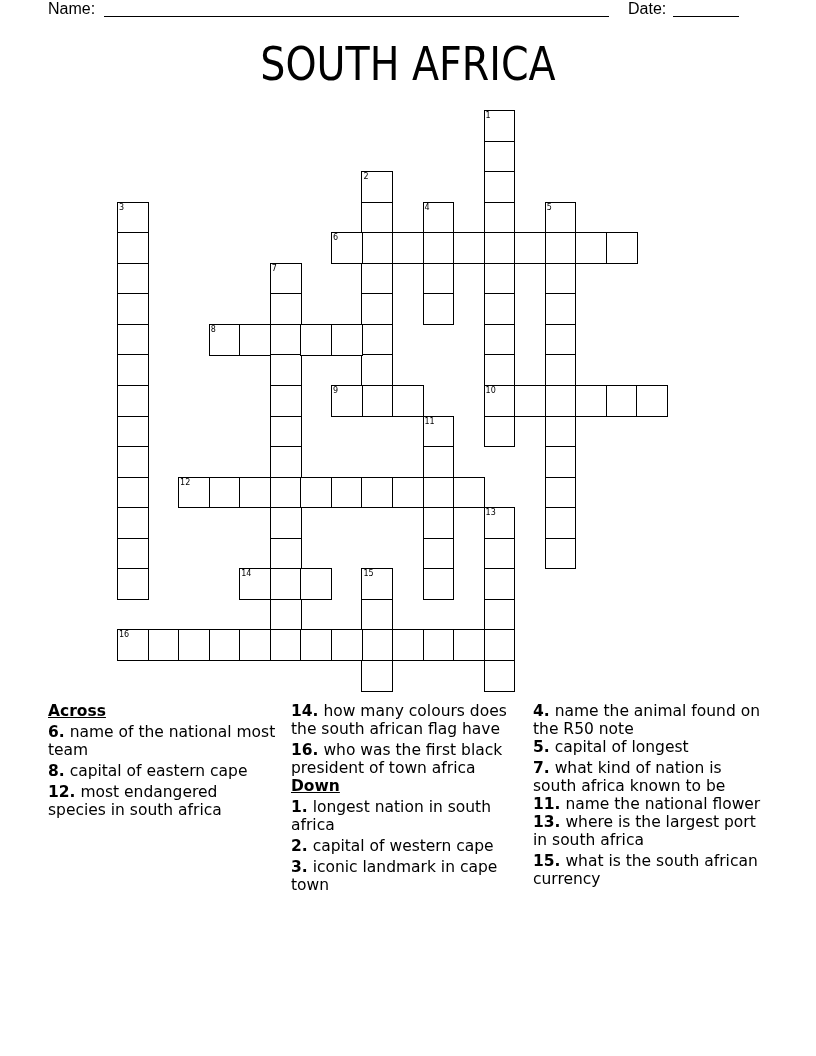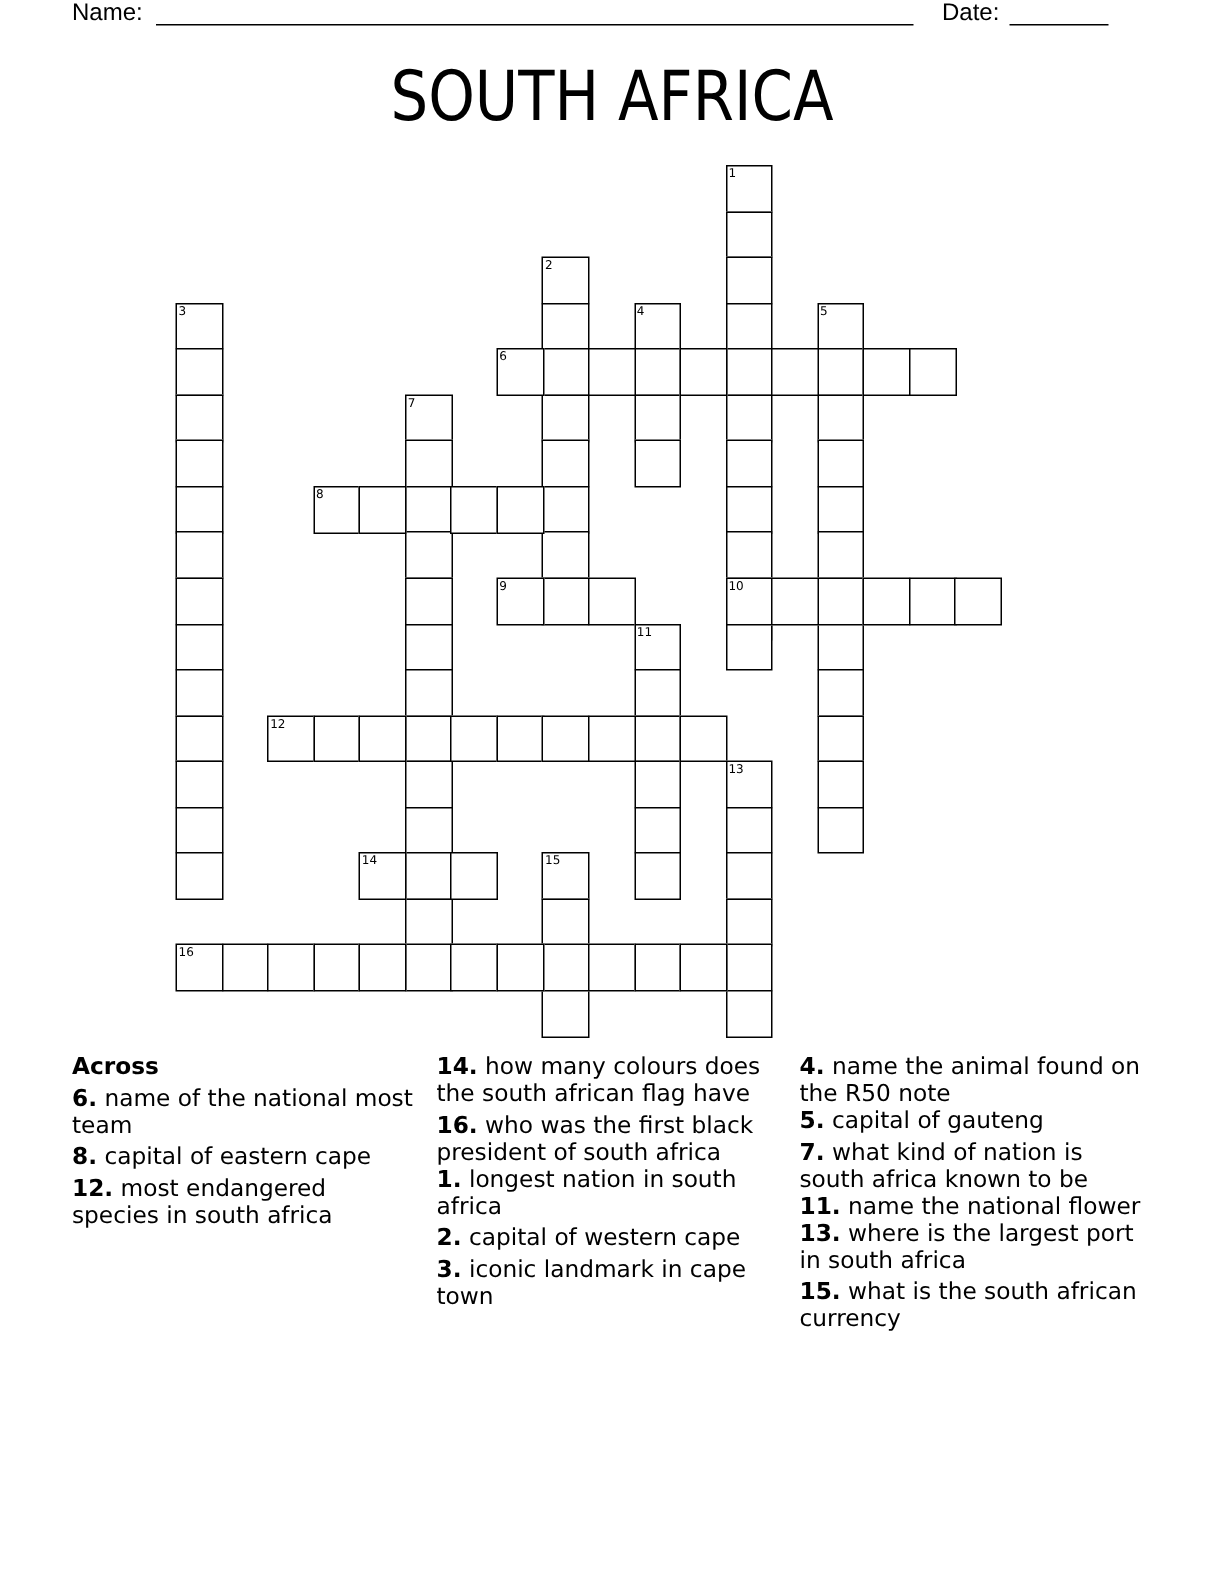--- a/index.html
+++ b/index.html
@@ -27,21 +27,21 @@
     font-family: "DejaVu Sans", sans-serif; font-size: 8px; line-height: 9px;
   }
   .clues {
     position: absolute; top: 702px;
     font-family: "DejaVu Sans", sans-serif; font-size: 15.5px; line-height: 18px;
   }
   .clue-col { position: absolute; top: 0; width: 232px; }
   .clue-col.c1 { left: 48px; }
   .clue-col.c2 { left: 291px; }
   .clue-col.c3 { left: 533px; }
-  .section-head { font-weight: bold; margin-bottom: 3px; }
+  .section-head { font-weight: bold; text-decoration: underline; margin-bottom: 3px; }
   .clue { margin-bottom: 3px; }
   .clue .n { font-weight: bold; }
 </style>
 </head>
 <body>
 
 <div class="header-line">
   <span class="name-label">Name:</span>
   <span class="name-blank"></span>
   <span class="date-label">Date:</span>
@@ -200,26 +200,27 @@
 
 <div class="clues">
   <div class="clue-col c1" id="col1">
     <div class="section-head">Across</div>
     <div class="clue"><span class="n">6.</span> <span>name of the national most team</span></div>
     <div class="clue"><span class="n">8.</span> <span>capital of eastern cape</span></div>
     <div class="clue"><span class="n">12.</span> <span>most endangered species in south africa</span></div>
   </div>
   <div class="clue-col c2">
     <div class="clue"><span class="n">14.</span> <span>how many colours does the south african flag have</span></div>
-    <div class="clue" style="margin-bottom:0"><span class="n">16.</span> <span>who was the first black president of south africa</span></div>
+    <div class="clue" style="margin-bottom:0"><span class="n">16.</span> <span>who was the first black president of town africa</span></div>
+    <div class="section-head">Down</div>
     <div class="clue"><span class="n">1.</span> <span>longest nation in south africa</span></div>
     <div class="clue"><span class="n">2.</span> <span>capital of western cape</span></div>
     <div class="clue"><span class="n">3.</span> <span>iconic landmark in cape town</span></div>
   </div>
   <div class="clue-col c3">
     <div class="clue" style="margin-bottom:0"><span class="n">4.</span> <span>name the animal found on the R50 note</span></div>
-    <div class="clue"><span class="n">5.</span> <span>capital of gauteng</span></div>
+    <div class="clue"><span class="n">5.</span> <span>capital of longest</span></div>
     <div class="clue" style="margin-bottom:0"><span class="n">7.</span> <span>what kind of nation is south africa known to be</span></div>
     <div class="clue" style="margin-bottom:0"><span class="n">11.</span> <span>name the national flower</span></div>
     <div class="clue"><span class="n">13.</span> <span>where is the largest port in south africa</span></div>
     <div class="clue"><span class="n">15.</span> <span>what is the south african currency</span></div>
   </div>
 </div>
 
 </body></html>

